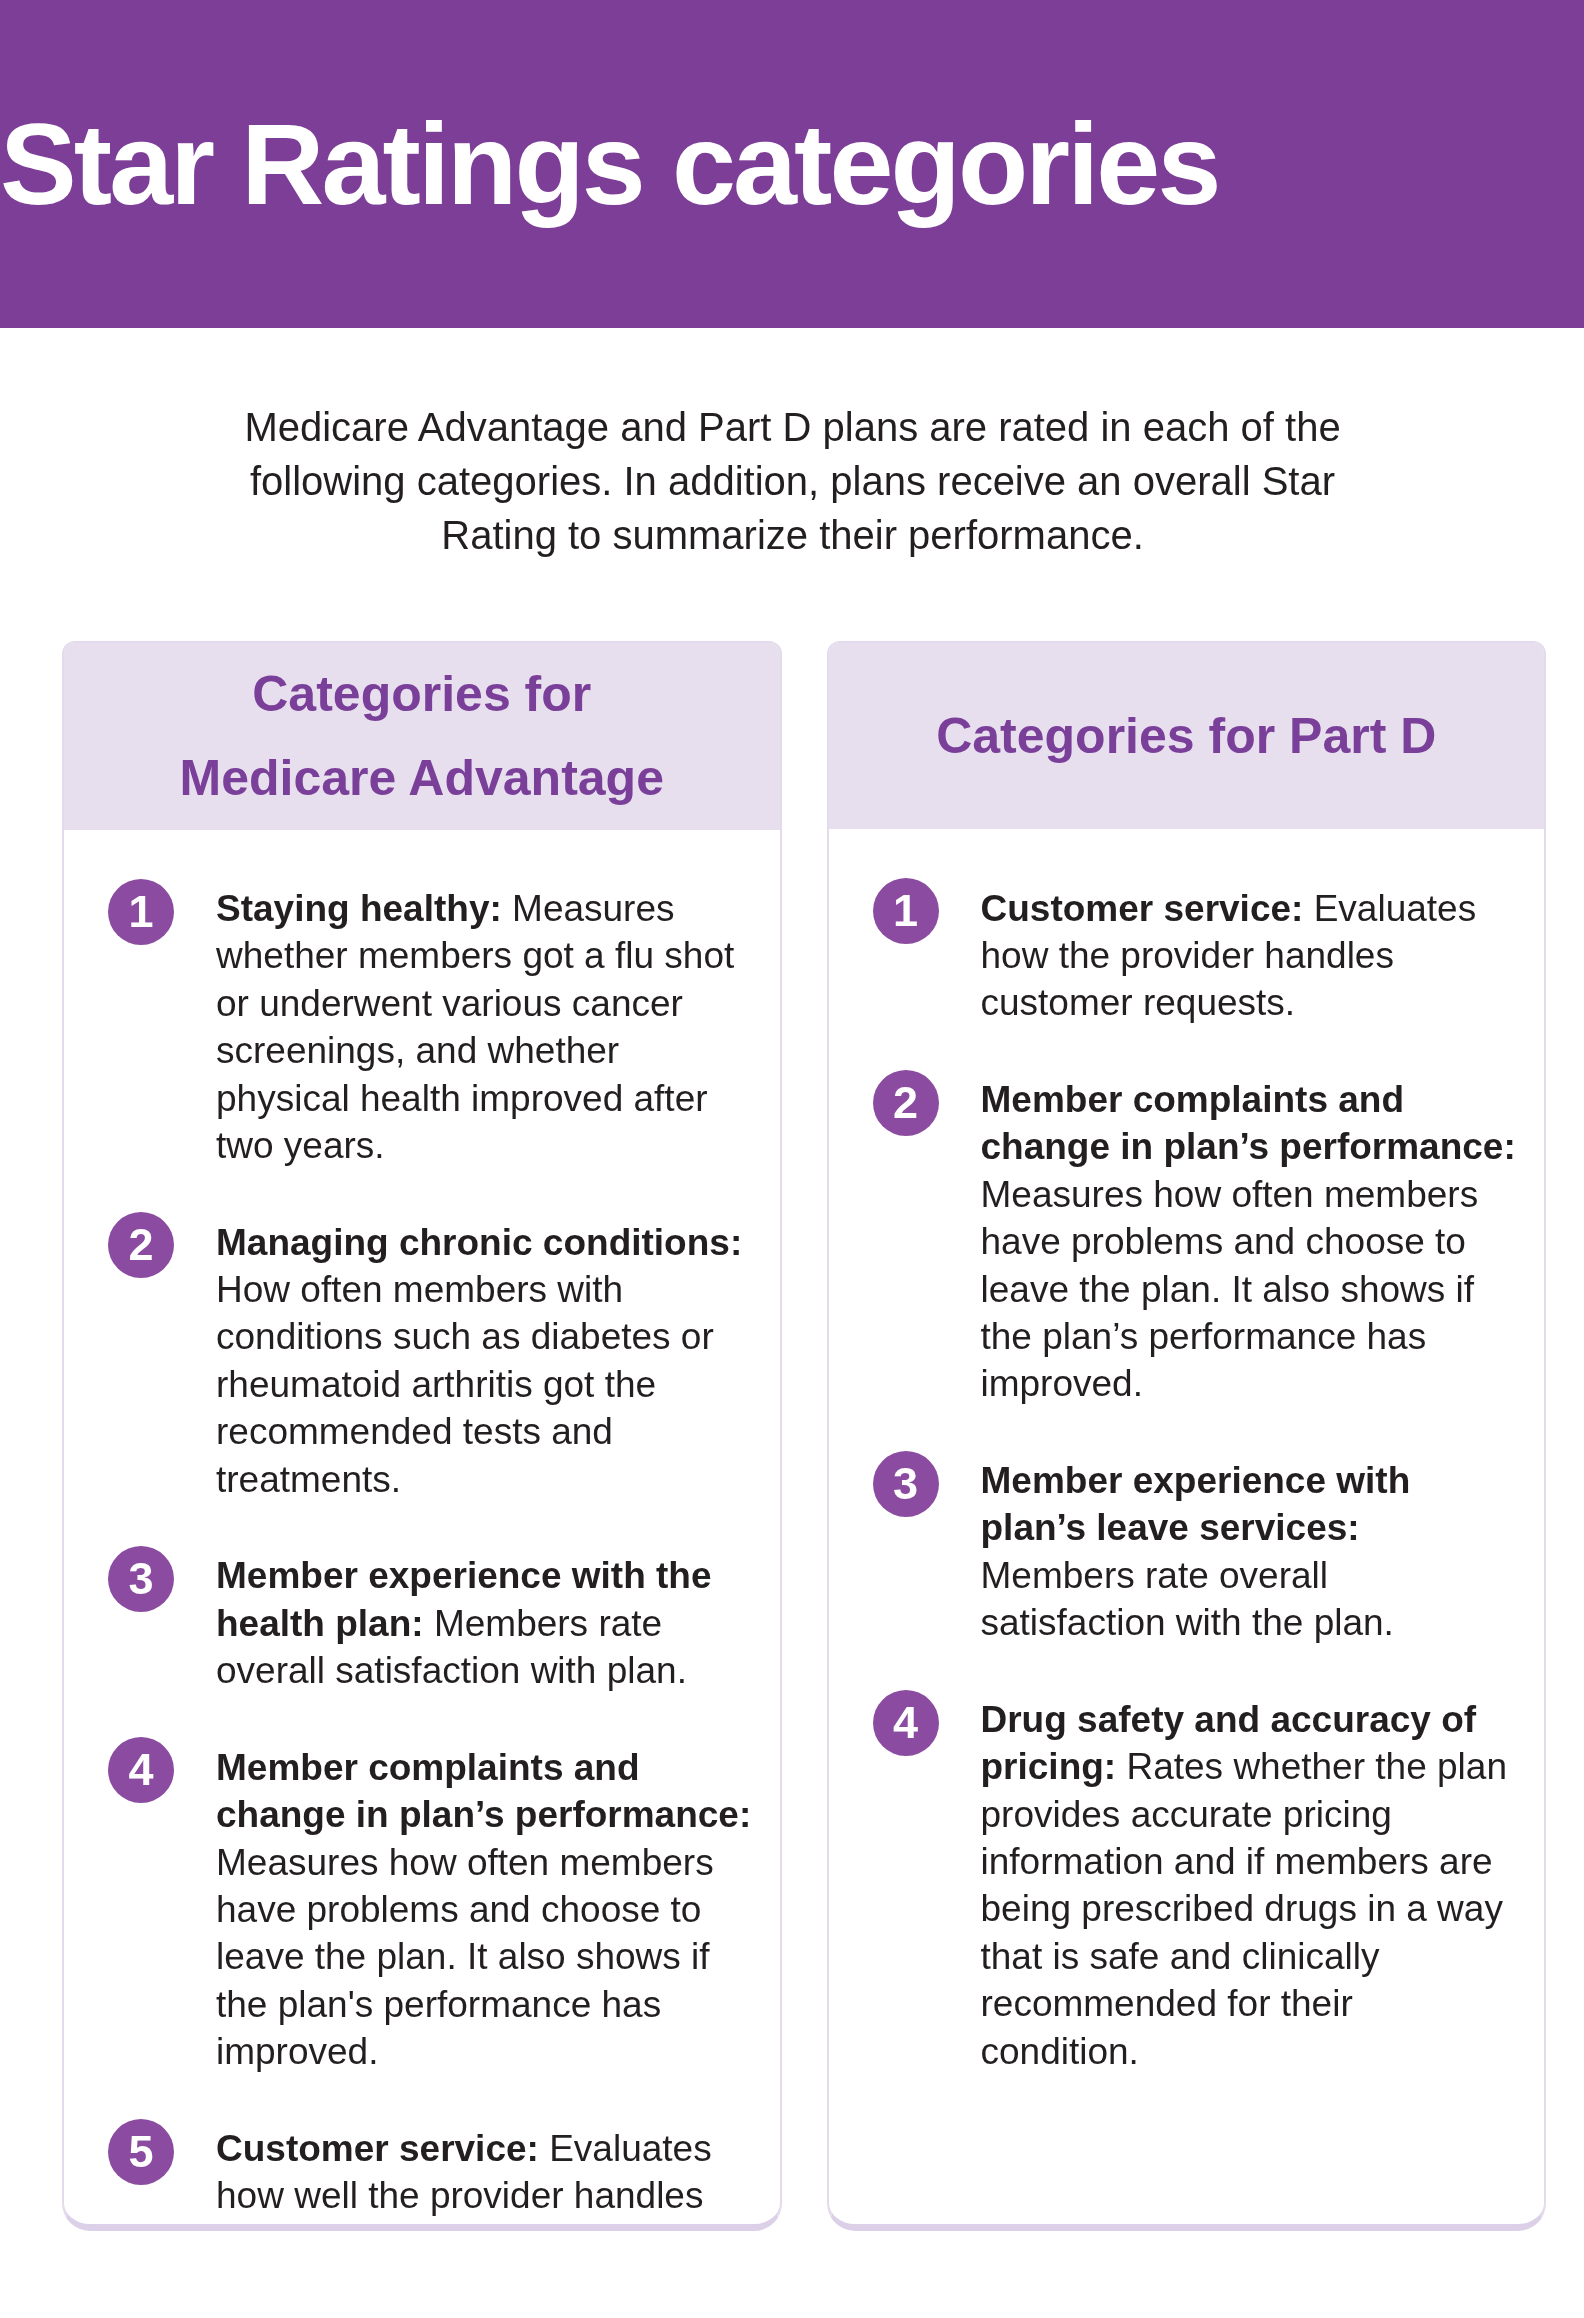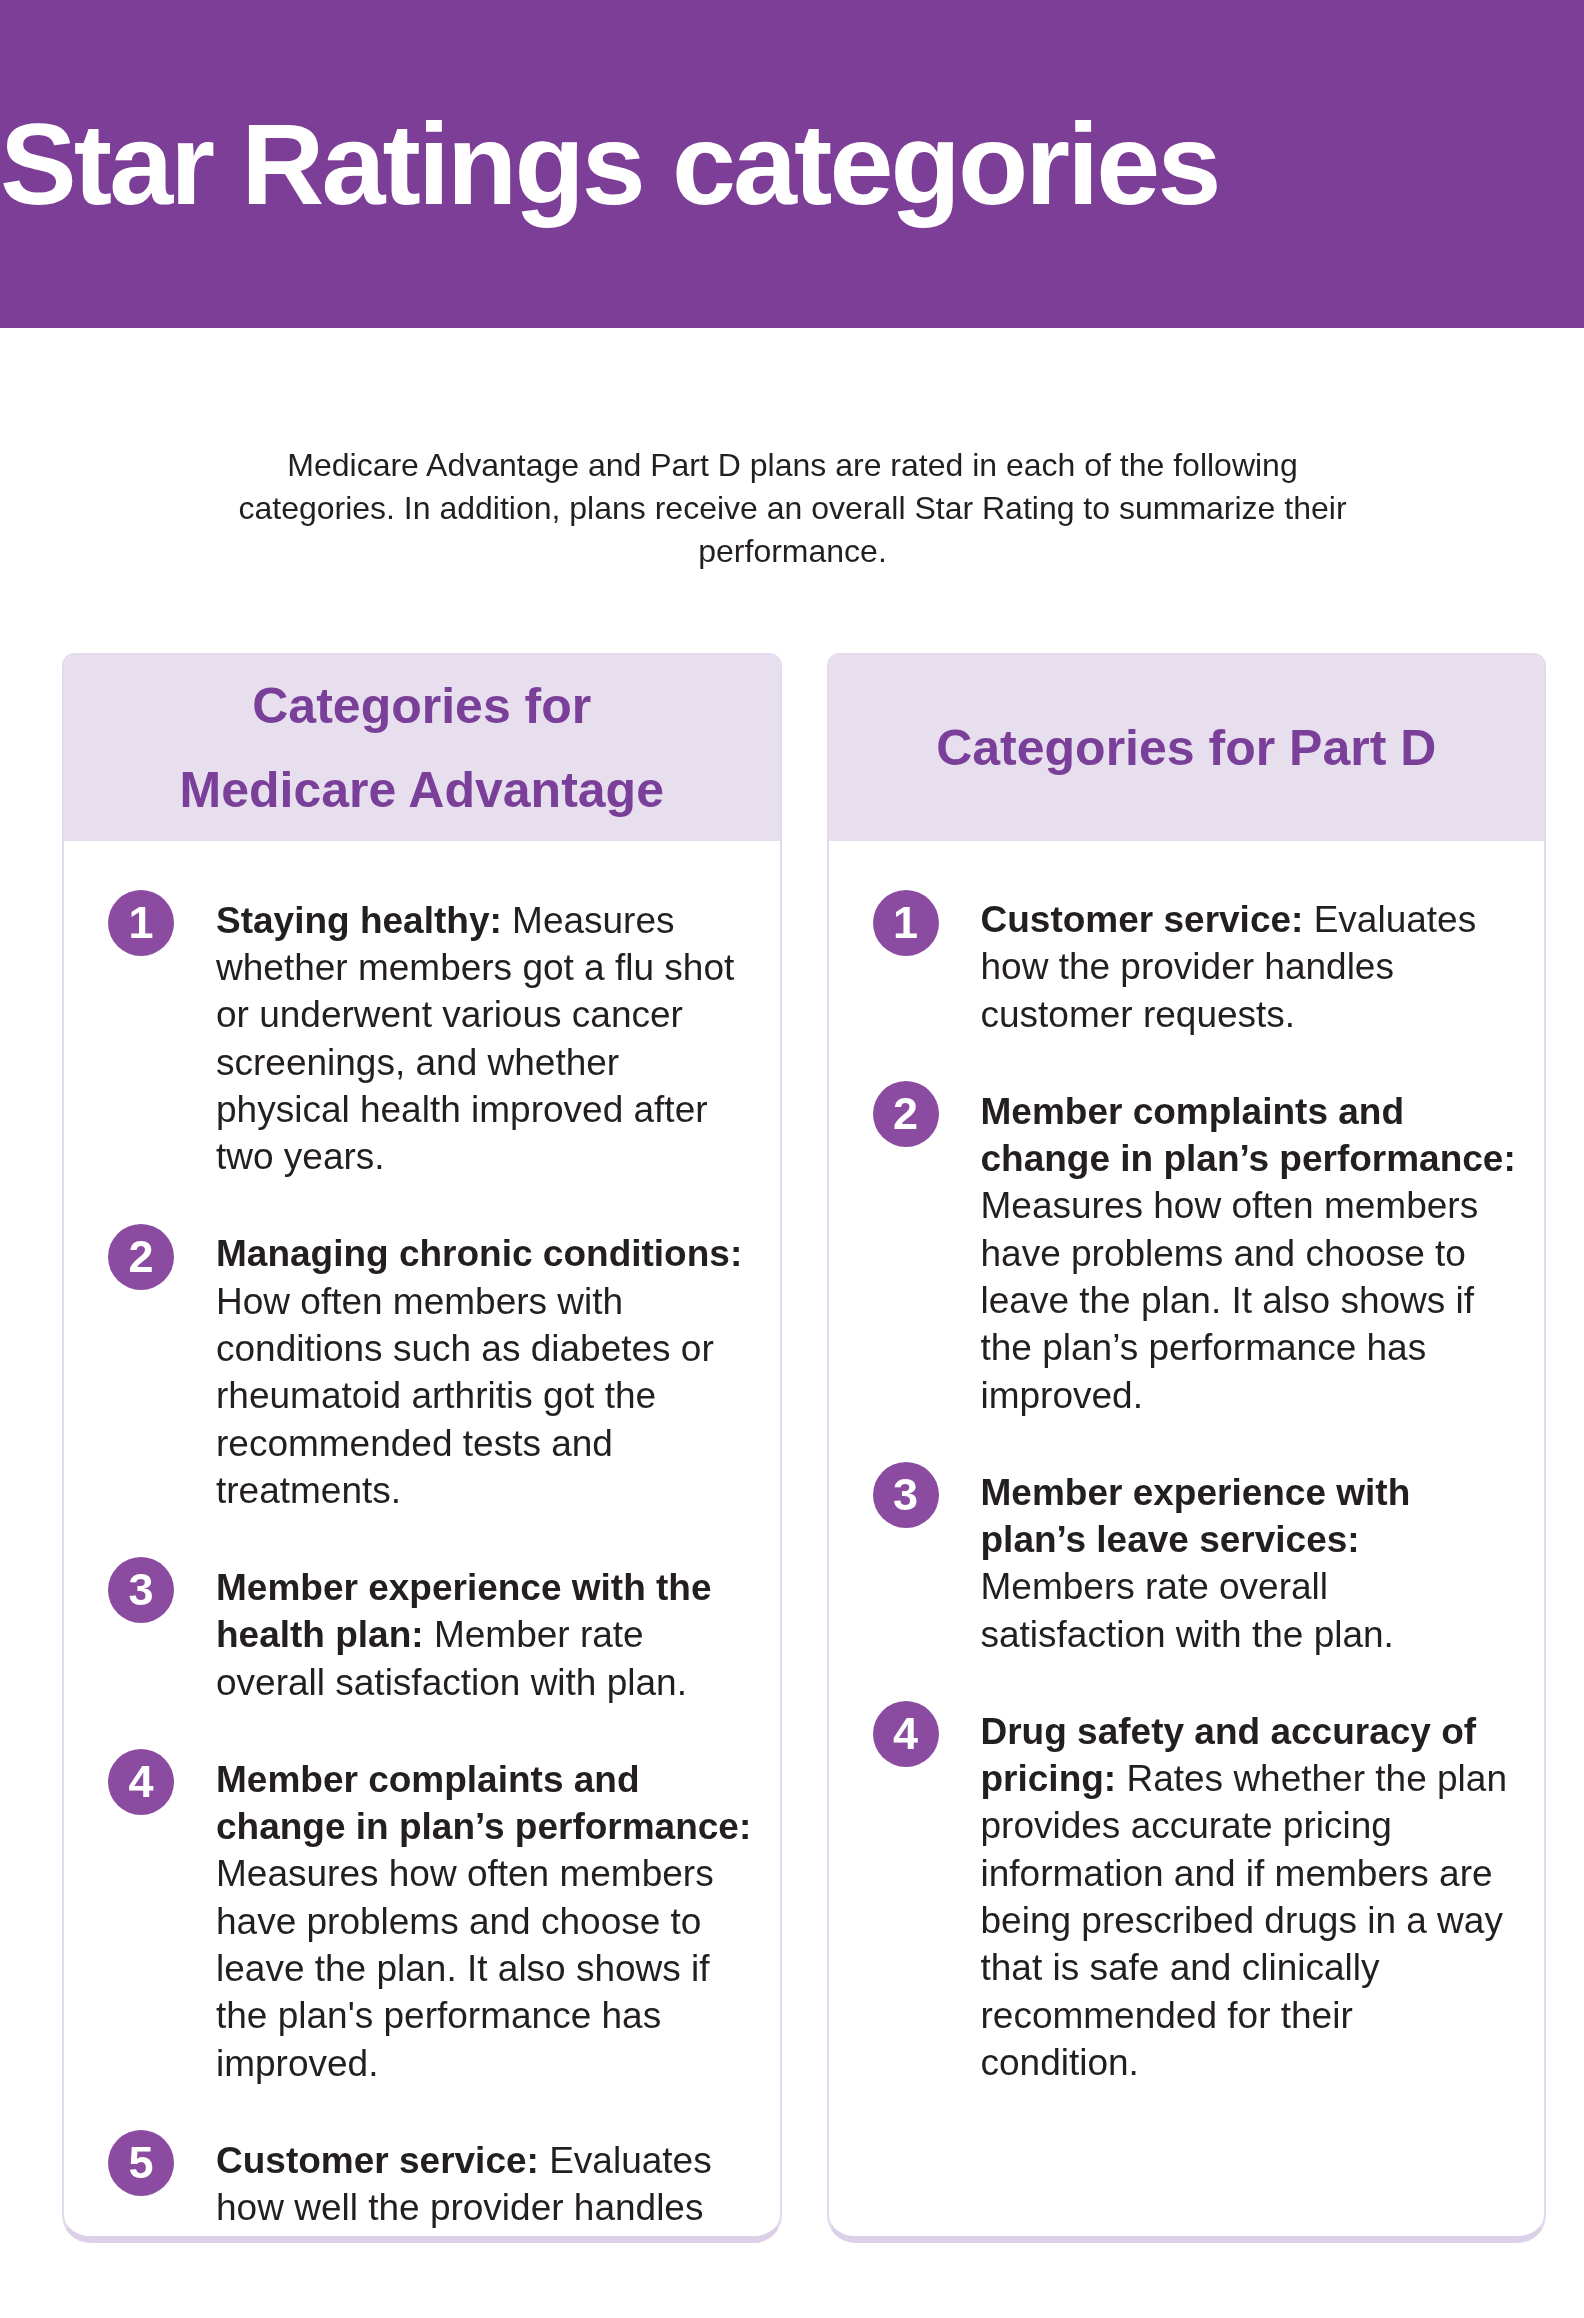--- a/index.html
+++ b/index.html
@@ -29,24 +29,24 @@
   }
   .banner h1{
     margin:0;
     color:var(--banner-text);
     font-size:115px;
     font-weight:700;
     letter-spacing:-0.025em;
     white-space:nowrap;
   }
   .intro{
-    margin:116px auto 0 auto;
+    margin:72px auto 0 auto;
     max-width:1141px;
     text-align:center;
-    font-size:32px;
+    font-size:40px;
     line-height:1.35;
     color:var(--body-text);
   }
   .cards{
     display:flex;
     margin-top:79px;
     padding-left:62px;
     padding-right:39px;
     gap:45px;
     height:1590px;
@@ -153,21 +153,21 @@
             <span>How often members with conditions such as diabetes or rheumatoid arthritis got the recommended tests and treatments.</span>
           </p>
         </div>
 
         <div class="item">
           <div class="badge">
             <span>3</span>
           </div>
           <p class="item-text">
             <span class="lead">Member experience with the health plan:</span>
-            <span>Member rate overall satisfaction with plan.</span>
+            <span>Members rate overall satisfaction with plan.</span>
           </p>
         </div>
 
         <div class="item">
           <div class="badge">
             <span>4</span>
           </div>
           <p class="item-text">
             <span class="lead">Member complaints and change in plan’s performance:</span>
             <span>Measures how often members have problems and choose to leave the plan. It also shows if the plan's performance has improved.</span>

